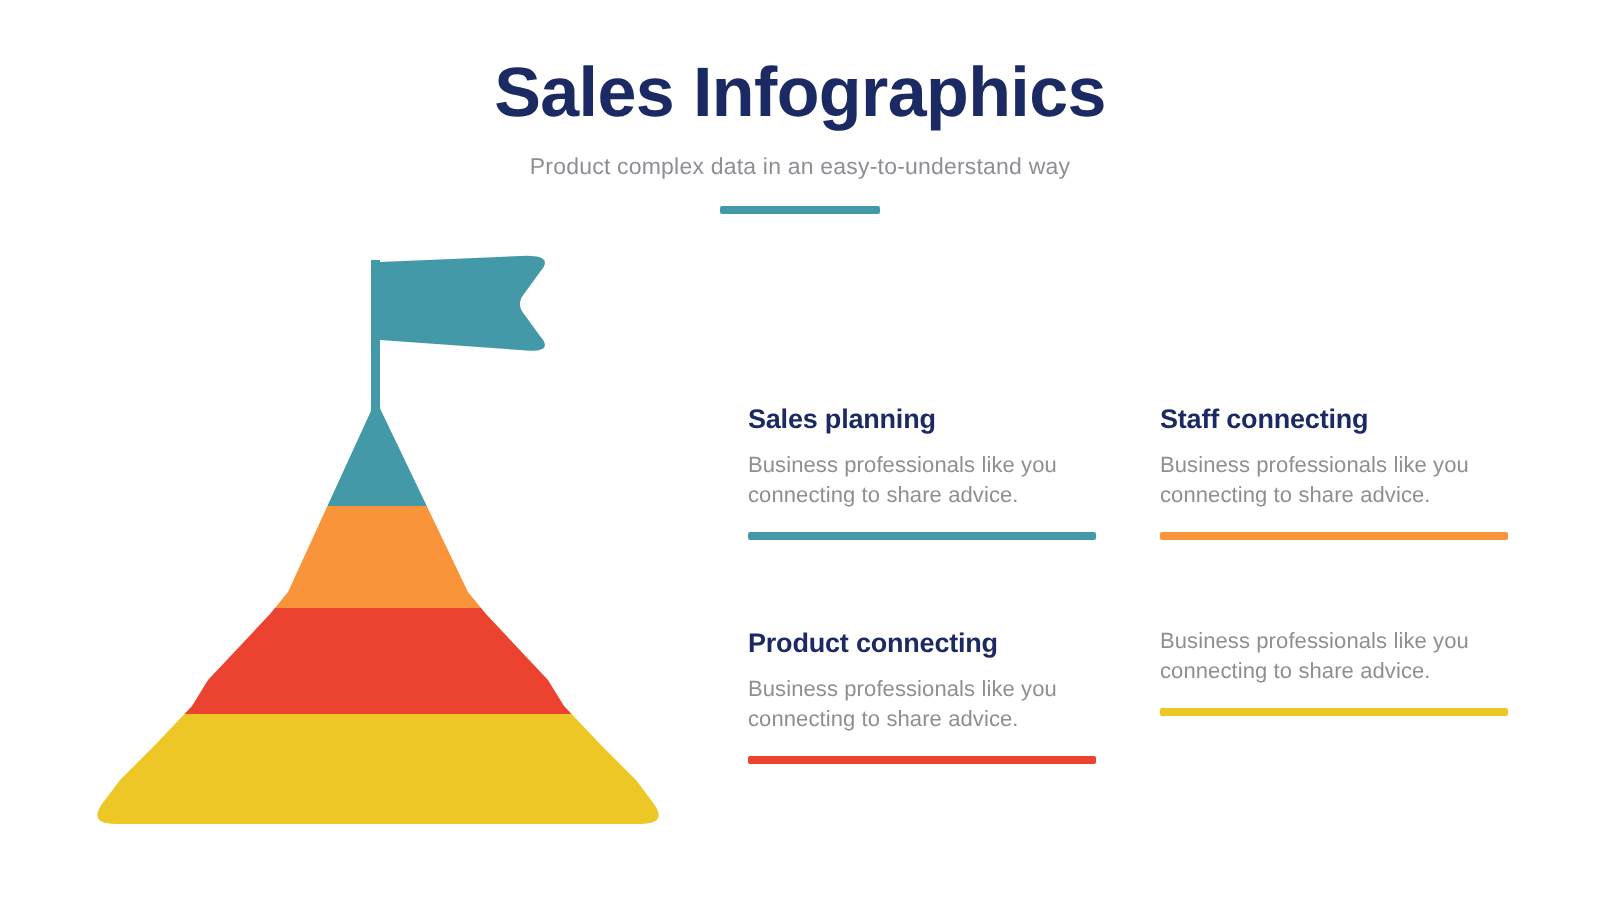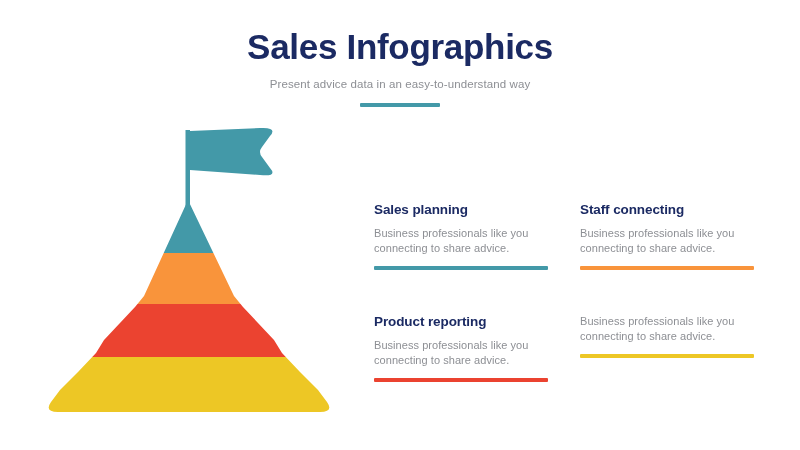--- a/index.html
+++ b/index.html
@@ -102,21 +102,21 @@
     border-radius: 1px;
   }
 </style>
 </head>
 <body>
 
 <div id="slide">
 
   <div class="header">
     <h1 class="title">Sales Infographics</h1>
-    <p class="subtitle">Present advice data in an easy-to-understand way</p>
+    <p class="subtitle">Product complex data in an easy-to-understand way</p>
     <div class="title-rule"></div>
   </div>
 
   <div class="mountain-wrap">
     <svg width="302" height="290" viewBox="0 0 302 290" xmlns="http://www.w3.org/2000/svg">
       <defs>
         <clipPath id="mountainClip">
           <path d="M150 78
                    L196 174
                    L205 185
@@ -167,21 +167,21 @@
       <div class="card-rule" style="background:#4399a8;"></div>
     </div>
 
     <div class="card">
       <p class="card-title">Staff connecting</p>
       <p class="card-body">Business professionals like you connecting to share advice.</p>
       <div class="card-rule" style="background:#f9943b;"></div>
     </div>
 
     <div class="card">
-      <p class="card-title">Product reporting</p>
+      <p class="card-title">Product connecting</p>
       <p class="card-body">Business professionals like you connecting to share advice.</p>
       <div class="card-rule" style="background:#eb4330;"></div>
     </div>
 
     <div class="card">
       <p class="card-body">Business professionals like you connecting to share advice.</p>
       <div class="card-rule" style="background:#edc725;"></div>
     </div>
 
   </div>

